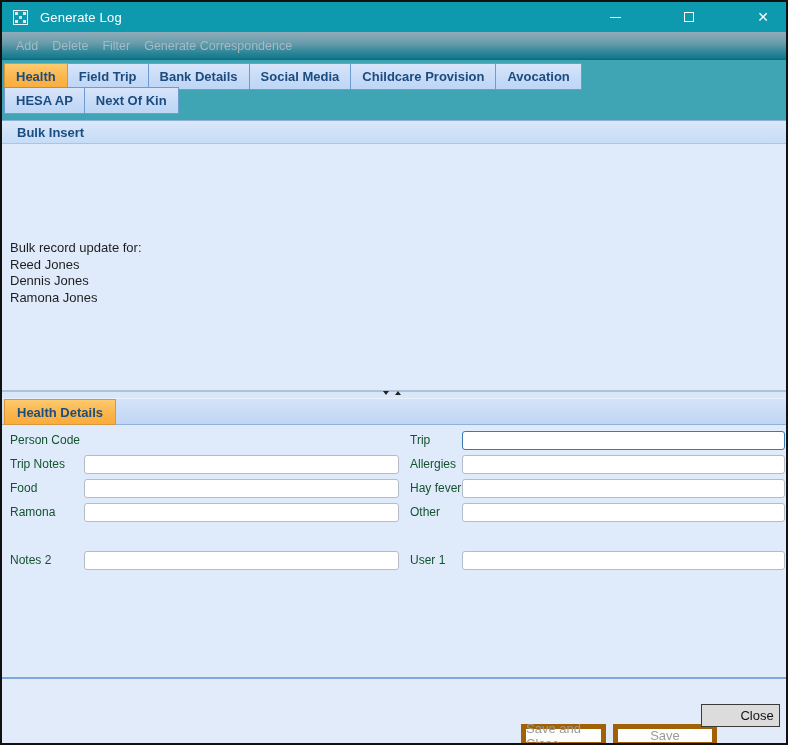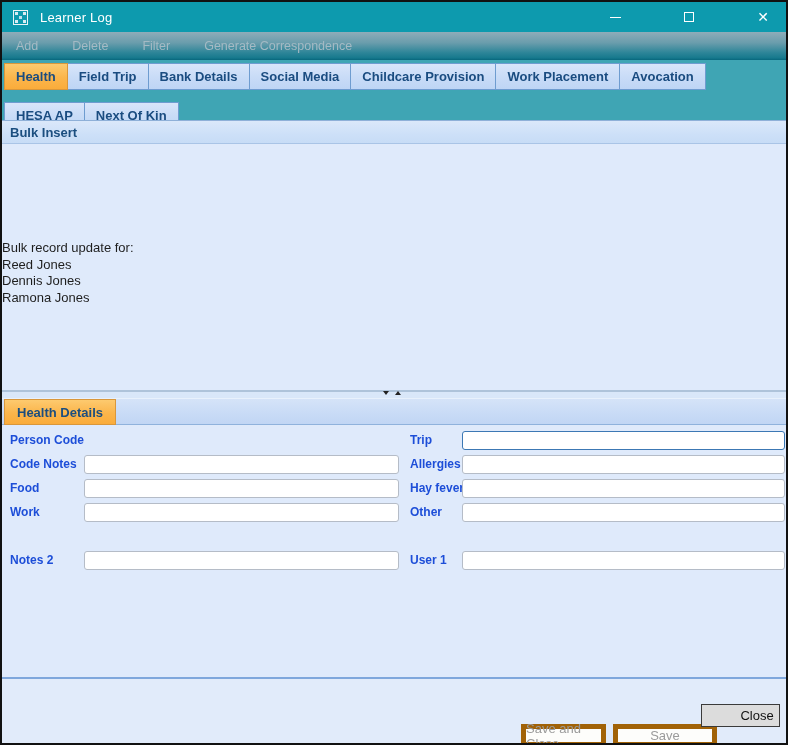--- a/index.html
+++ b/index.html
@@ -28,49 +28,49 @@
   .min-glyph { width:11px; height:0; border-top:1px solid #FFFFFF; }
   .max-glyph { width:10px; height:10px; border:1px solid #FFFFFF; }
   .close-glyph { color:#FFFFFF; font-size:14px; line-height:14px; }
   
   .toolbar {
     position:absolute; top:30px; left:0; width:784px; height:28px;
     background:linear-gradient(180deg,#8FACB9 0%,#6A9DAC 40%,#2F8699 75%,#16798D 96%,#0E6F85 100%);
     display:flex; align-items:center; padding-left:14px;
     border-bottom:1px solid #0B6B80;
   }
-  .menu-item { color:#A4BAC4; font-size:12.5px; margin-right:34px; white-space:nowrap; }
+  .menu-item { color:#A4BAC4; font-size:12.5px; margin-right:14px; white-space:nowrap; }
   
   .tabzone { position:absolute; top:58px; left:0; width:784px; height:60px; background:#3FA5B4;text-align:center; }
   .tabrow { position:absolute; left:2px; display:flex; height:27px; }
   .tabrow.r1 { top:3px; }
-  .tabrow.r2 { top:42px;border-radius:11px; }
+  .tabrow.r2 { top:27px;border-radius:11px; }
   .tab {
     height:27px; padding:0 11px; display:flex; align-items:center;
     background:linear-gradient(180deg,#D8E5FA 0%,#C9DCF7 50%,#BED5F5 100%);
     border:1px solid #6E9CD0; border-left-width:0;
     color:#1A4C80; font-size:13px; font-weight:bold; white-space:nowrap; cursor:default;
   }
   .tab:first-child { border-left-width:1px; }
   .tab.active {
     background:linear-gradient(180deg,#FDCA6F 0%,#FBB54B 55%,#FAAC3B 100%);
     border-color:#D9973B;
   }
   
   .bulk-panel {
     position:absolute; top:118px; left:0; width:784px; height:270px;
     border-top:1px solid #8FB0D8; background:#DFEAFB;
   }
   .bulk-header {
     height:23px; background:linear-gradient(180deg,#DBE8FA 0%,#CDE0F8 60%,#C7DCF6 100%);
     border-bottom:1px solid #A9C4E6;
-    display:flex; align-items:center; padding-left:8px;
+    display:flex; align-items:center; padding-left:15px;
     color:#1B4E7F; font-size:13px; font-weight:bold;
   }
-  .bulk-content { padding:96px 8px 0 0; }
+  .bulk-content { padding:96px 8px 0 8px; }
   .bulk-line { color:#1E1E1E; font-size:13px; line-height:16.5px; }
   
   .splitter {
     position:absolute; top:388px; left:0; width:784px; height:8px;
     background:linear-gradient(180deg,#AEC3DA 0 2px,#D9E7F9 2px 100%);
     cursor:row-resize;
   }
   .split-arrows { position:absolute; left:381px; top:1px; display:flex; gap:6px; }
   .tri-down { width:0; height:0; border-left:3px solid transparent; border-right:3px solid transparent; border-top:4px solid #222; }
   .tri-up { width:0; height:0; border-left:3px solid transparent; border-right:3px solid transparent; border-bottom:4px solid #222; }
@@ -83,21 +83,21 @@
   .details-tab {
     position:absolute; left:2px; top:0; height:26px; padding:4px 12px;
     display:flex; align-items:center;
     background:linear-gradient(180deg,#FDCA6F 0%,#FBB54B 55%,#FAAC3B 100%);
     border:1px solid #D9973B;
     color:#1B4E7F; font-size:13px; font-weight:bold; cursor:default;
   }
   
   .form { position:absolute; top:423px; left:0; width:784px; height:252px; background:#DFEAFB; }
   .frow { position:absolute; left:0; width:784px; height:19px; }
-  .flabel { position:absolute; top:0; height:19px; line-height:19px; color:#1d4ed8; font-size:12px; font-weight:bold; white-space:nowrap; }
+  .flabel { position:absolute; top:0; height:19px; line-height:19px; color:#14532d; font-size:12px; font-weight:normal; white-space:nowrap; }
   .lbl-l { left:8px; width:72px; }
   .lbl-r { left:408px; width:50px; }
   .finput {
     position:absolute; top:0; height:19px; border:1px solid #B5BCC7; border-radius:3px;
     background:#FFFFFF; font-family:"Liberation Sans",sans-serif; font-size:12px; padding:0 4px; outline:none;
   }
   .inp-l { left:82px; width:315px; }
   .inp-r { left:460px; width:323px; }
   .finput.focused { border-color:#3C78B4; }
   
@@ -115,21 +115,21 @@
 </style>
 </head>
 <body>
 
 <div id="window">
 
   <div class="titlebar">
     <div class="tb-icon">
         <span class="dot"></span>
       </div>
-    <div class="tb-title">Learner Log</div>
+    <div class="tb-title">Generate Log</div>
     <div class="tb-controls">
       <div class="ctrl">
           <span class="min-glyph"></span>
         </div>
       <div class="ctrl">
           <span class="max-glyph"></span>
         </div>
       <div class="ctrl">
           <span class="close-glyph">✕</span>
         </div>
@@ -143,21 +143,20 @@
     <span class="menu-item">Generate Correspondence</span>
   </div>
 
   <div class="tabzone">
     <div class="tabrow r1">
       <div class="tab active">Health</div>
       <div class="tab">Field Trip</div>
       <div class="tab">Bank Details</div>
       <div class="tab">Social Media</div>
       <div class="tab">Childcare Provision</div>
-      <div class="tab">Work Placement</div>
       <div class="tab">Avocation</div>
     </div>
     <div class="tabrow r2">
       <div class="tab">HESA AP</div>
       <div class="tab">Next Of Kin</div>
     </div>
   </div>
 
   <div class="bulk-panel">
     <div class="bulk-header">Bulk Insert</div>
@@ -182,35 +181,35 @@
 
   <div class="form">
 
     <div class="frow" style="top:6px">
       <span class="flabel lbl-l">Person Code</span>
       <span class="flabel lbl-r">Trip</span>
       <input class="finput inp-r focused" value="" style="">
     </div>
 
     <div class="frow" style="top:30px">
-      <span class="flabel lbl-l">Code Notes</span>
+      <span class="flabel lbl-l">Trip Notes</span>
       <input class="finput inp-l" value="" style="">
       <span class="flabel lbl-r">Allergies</span>
       <input class="finput inp-r" value="" style="">
     </div>
 
     <div class="frow" style="top:54px">
       <span class="flabel lbl-l">Food</span>
       <input class="finput inp-l" value="" style="">
       <span class="flabel lbl-r">Hay fever</span>
       <input class="finput inp-r" value="" style="">
     </div>
 
     <div class="frow" style="top:78px">
-      <span class="flabel lbl-l">Work</span>
+      <span class="flabel lbl-l">Ramona</span>
       <input class="finput inp-l" value="" style="">
       <span class="flabel lbl-r">Other</span>
       <input class="finput inp-r" value="" style="">
     </div>
 
 
     <div class="frow" style="top:126px">
       <span class="flabel lbl-l">Notes 2</span>
       <input class="finput inp-l" value="" style="">
       <span class="flabel lbl-r">User 1</span>

